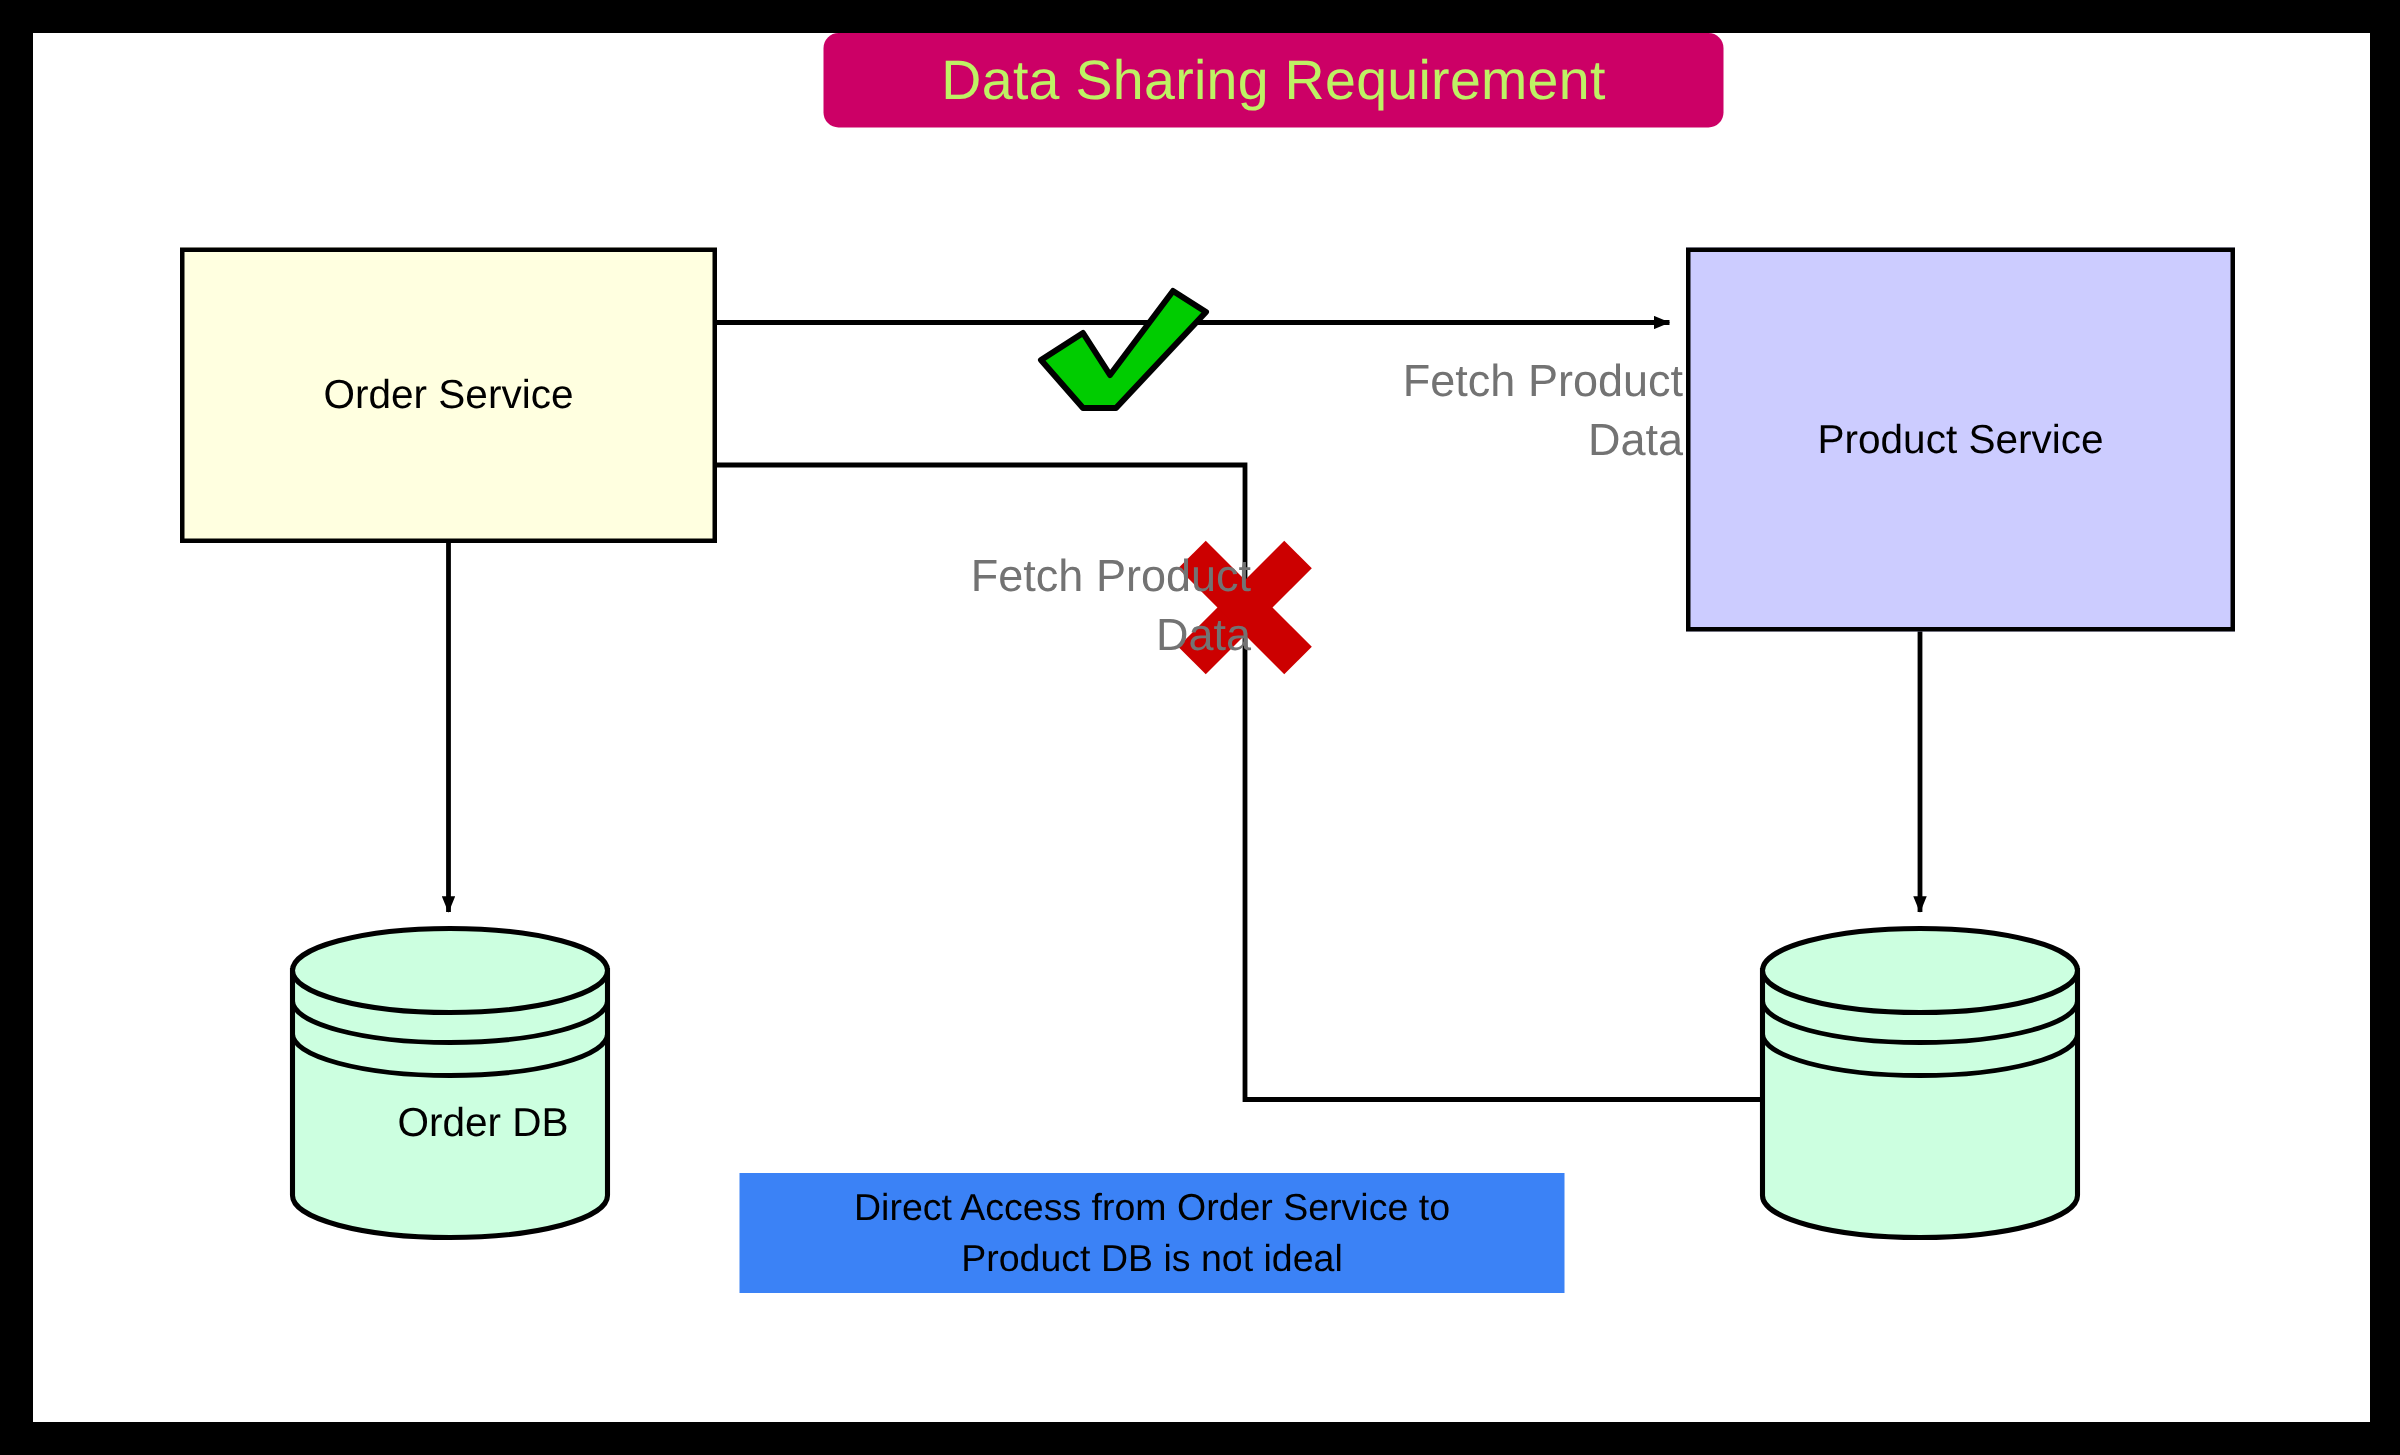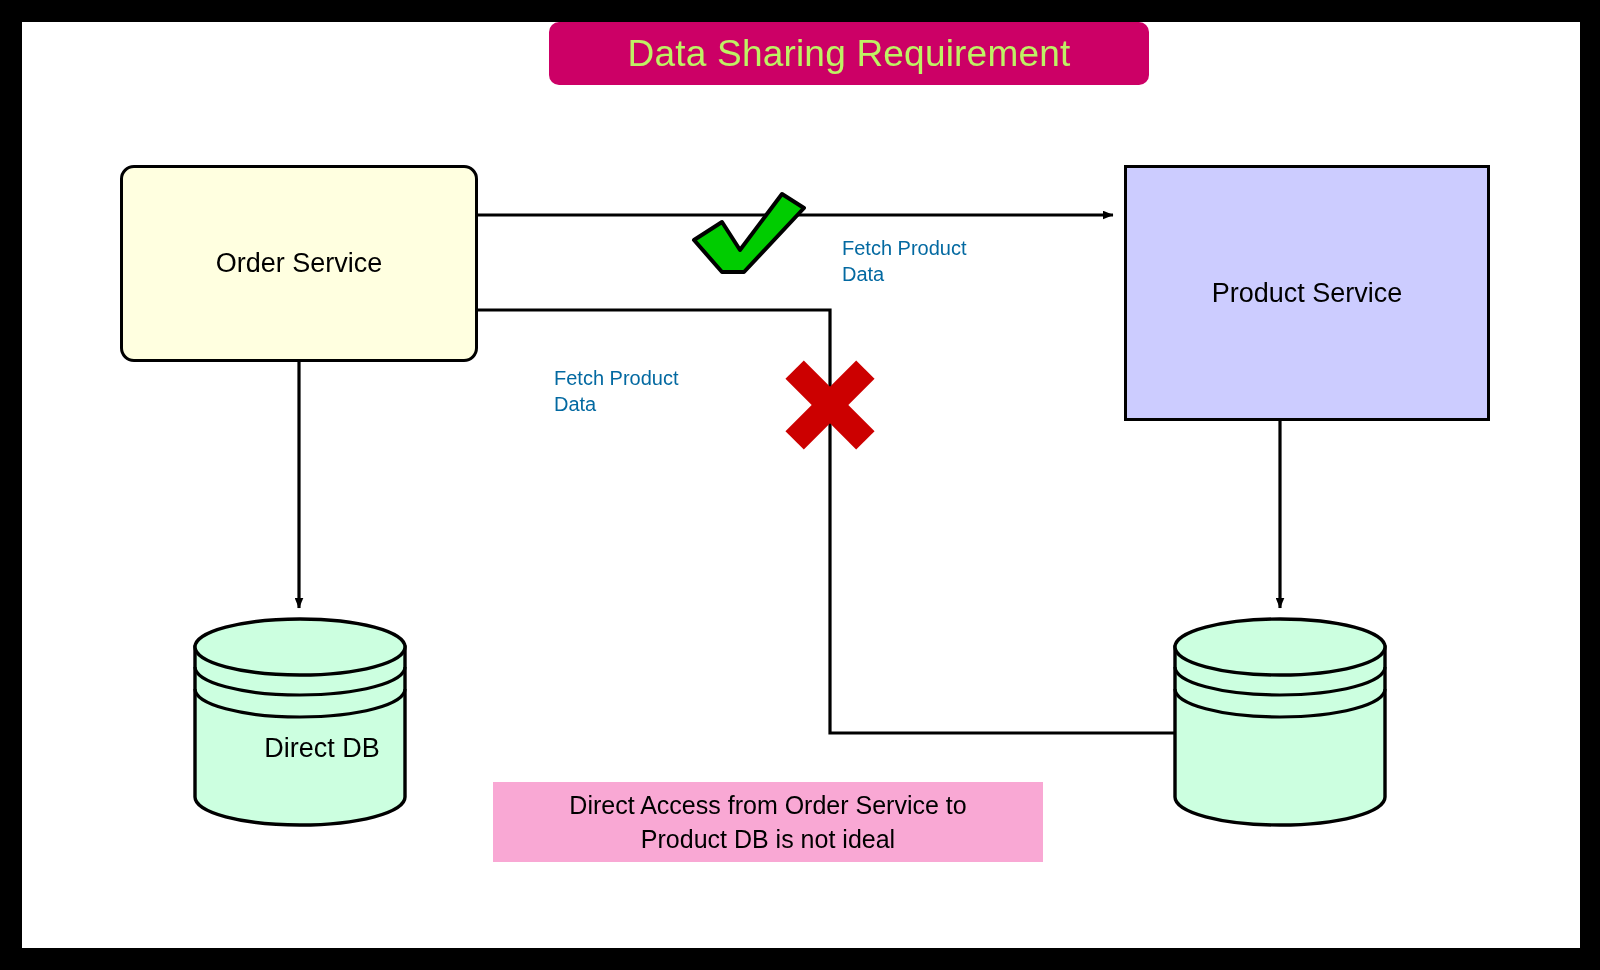--- a/index.html
+++ b/index.html
@@ -58,43 +58,42 @@
   .service-label {
     font-size: 27px;
     color: #000000;
     text-align: center;
   }
   #order-service-box {
     left: 98px;
     top: 143px;
     width: 358px;
     height: 197px;
-    border-radius: 14px;
   }
   #product-service-box {
     left: 1102px;
     top: 143px;
     width: 366px;
     height: 256px;
   }
   
   #overlay {
     position: absolute;
     left: 0;
     top: 0;
     width: 1558px;
     height: 926px;
     pointer-events: none;
   }
   
   .edge-label {
     position: absolute;
-    font-size: 20px;
-    color: #0369a1;
-    text-align: left;
+    font-size: 30px;
+    color: #737373;
+    text-align: right;
     line-height: 1.30;
     white-space: pre-line;
   }
   #edge-label-top {
     left: 820px;
     top: 213px;
     width: 280px;
   }
   #edge-label-bottom {
     left: 532px;
@@ -204,22 +203,22 @@
     <div id="product-service-box" class="service-box" style="background:#CCCCFF">
       <span class="service-label">Product Service</span>
     </div>
 
     <div id="edge-label-top" class="edge-label">Fetch Product
 Data</div>
 
     <div id="edge-label-bottom" class="edge-label">Fetch Product
 Data</div>
 
-    <div id="order-db-label" class="db-label">Direct DB</div>
-
-
-    <div id="note-box" style="background:#f9a8d4">
+    <div id="order-db-label" class="db-label">Order DB</div>
+
+
+    <div id="note-box" style="background:#3b82f6">
       <span id="note-text">Direct Access from Order Service to
 Product DB is not ideal</span>
     </div>
 
   </div>
 </div>
 
 </body></html>

